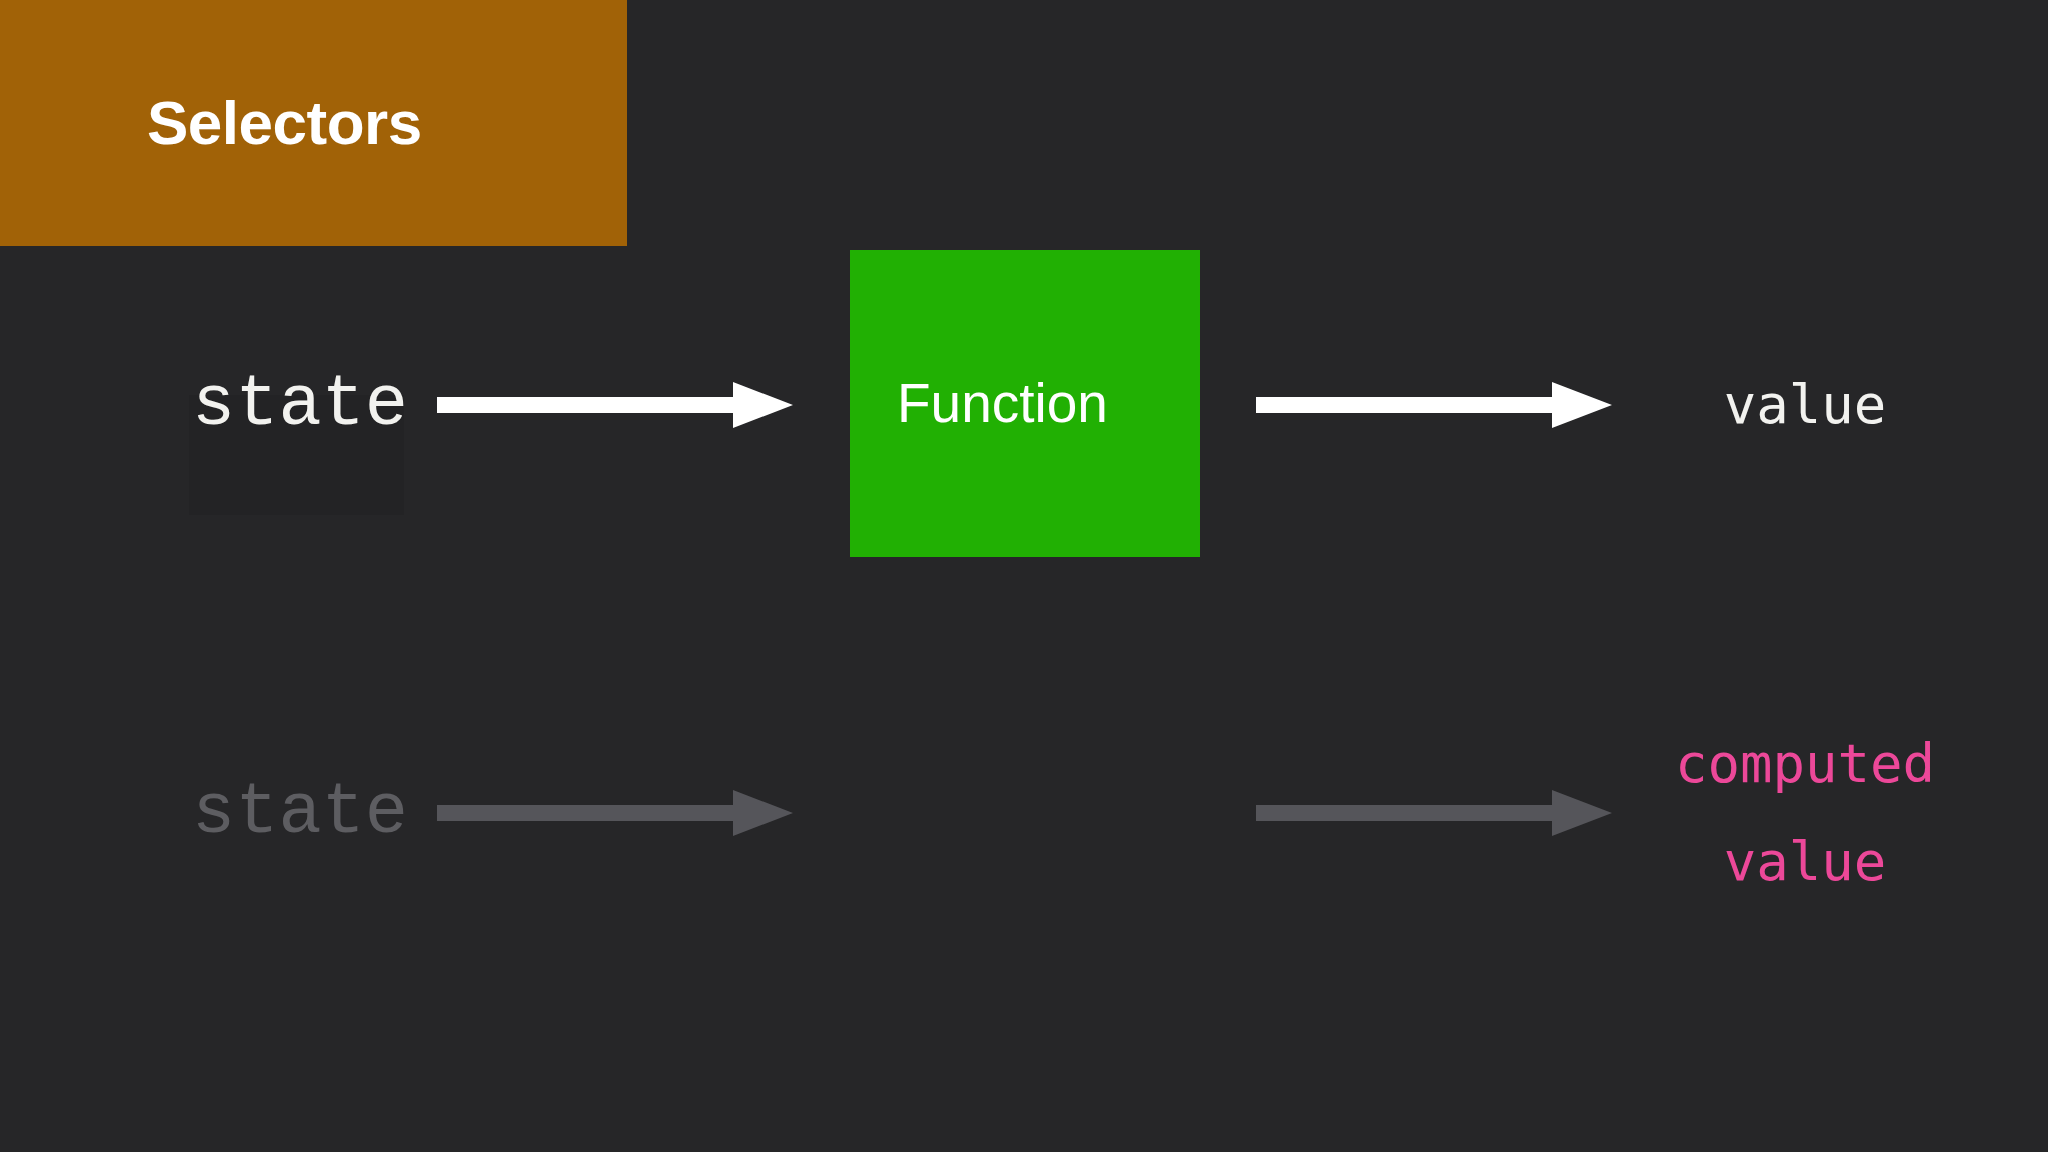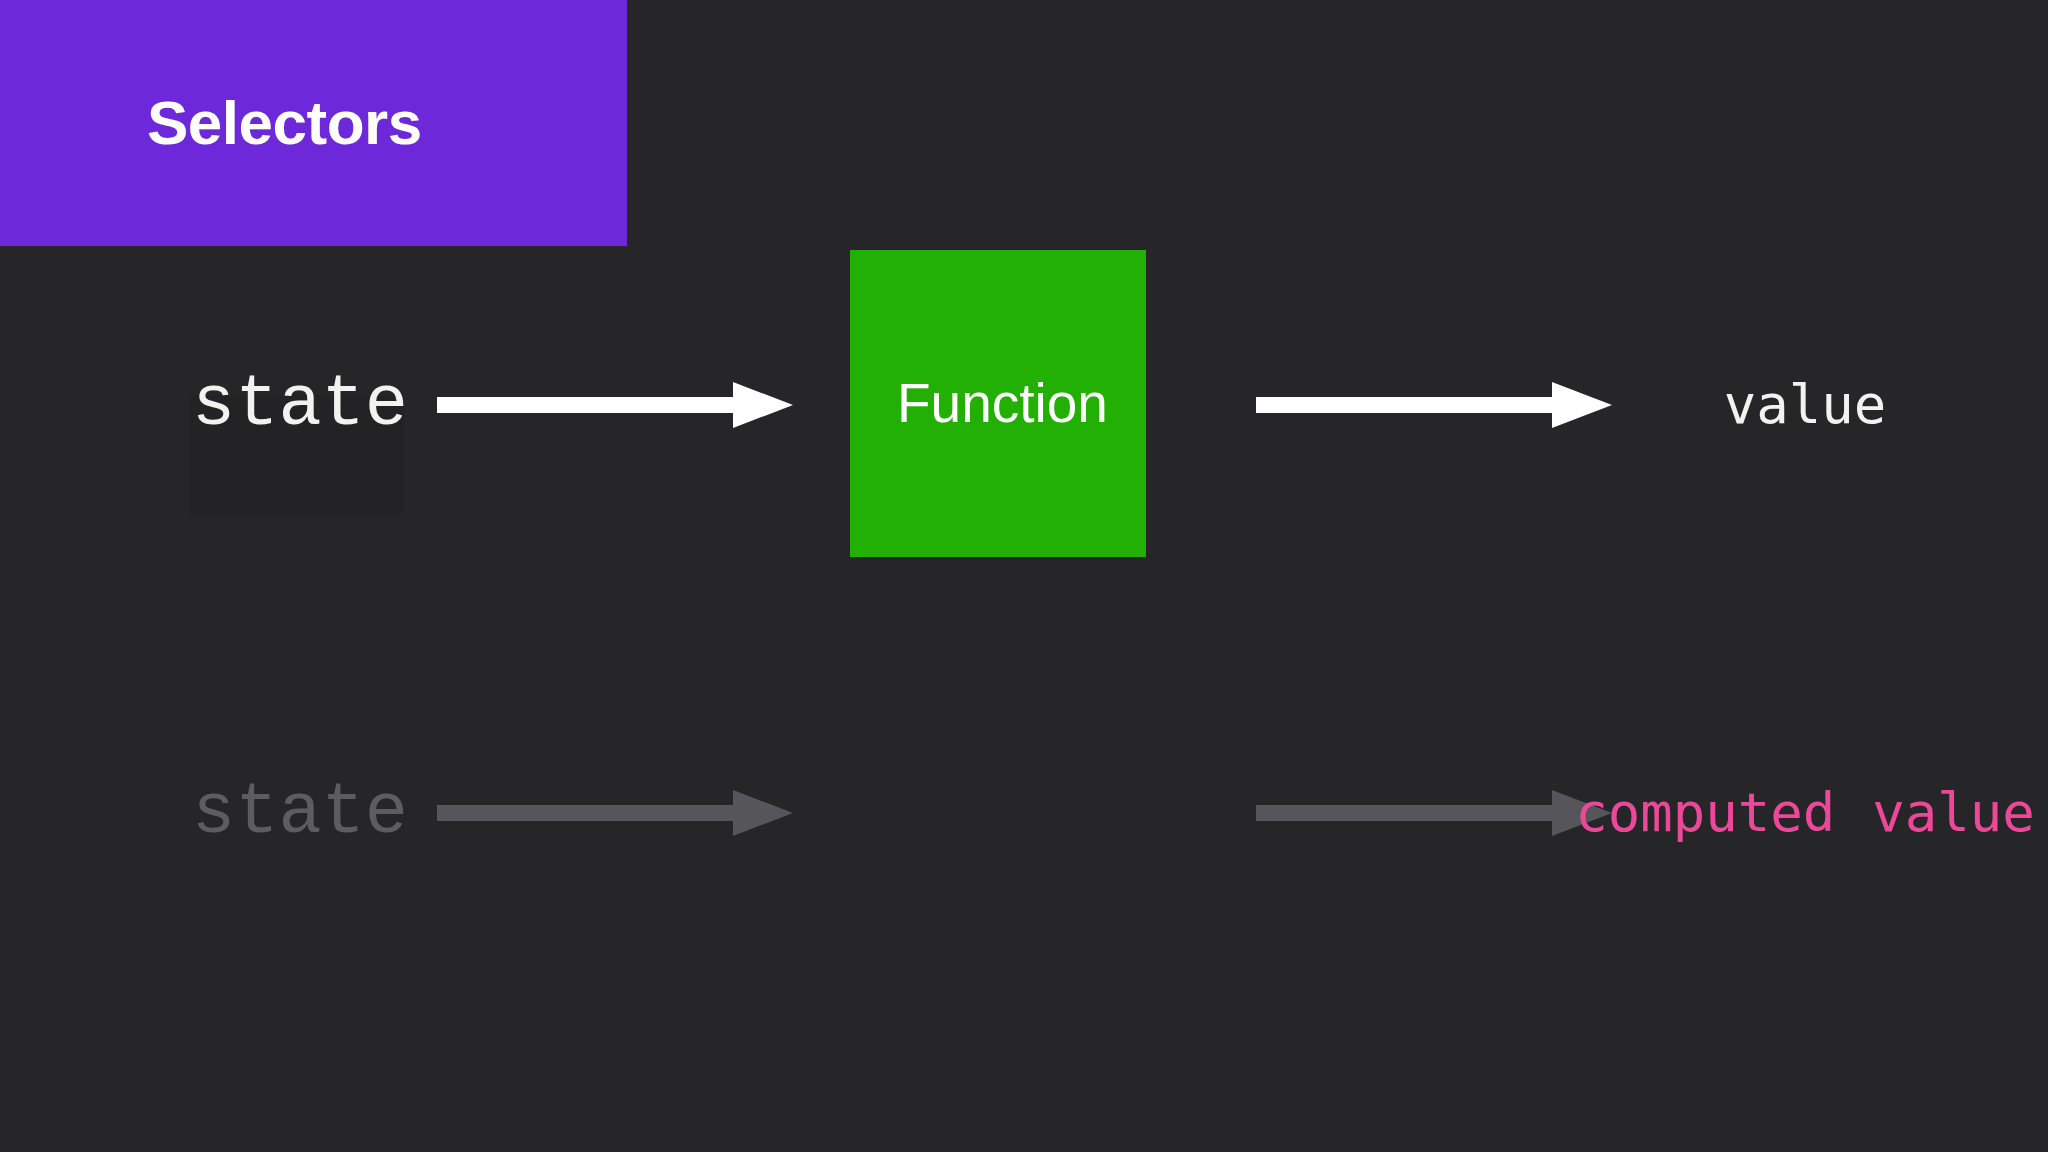--- a/index.html
+++ b/index.html
@@ -22,21 +22,21 @@
     background: #262628;
   }
 
   
   .title-banner {
     position: absolute;
     left: 0;
     top: 0;
     width: 627px;
     height: 246px;
-    background: #6d28d9;
+    background: #a16207;
     display: flex;
     align-items: center;
   }
   .title-text {
     margin-left: 147px;
     color: #ffffff;
     font-family: "Liberation Sans", sans-serif;
     font-size: 62px;
     font-weight: bold;
     letter-spacing: -0.5px;
@@ -93,21 +93,21 @@
   #arrow-1 { left: 437px;  top: 132px; width: 356px; }
   #arrow-2 { left: 1256px; top: 132px; width: 356px; }
   #arrow-3 { left: 437px;  top: 132px; width: 356px; }
   #arrow-4 { left: 1256px; top: 132px; width: 356px; }
 
   
   .proc-box {
     position: absolute;
     left: 850px;
     top: 0;
-    width: 296px;
+    width: 350px;
     height: 307px;
     display: flex;
     align-items: center;
   }
   .proc-label {
     margin-left: 47px;
     font-family: "Liberation Sans", sans-serif;
     font-size: 55px;
     font-weight: normal;
     line-height: 1;
@@ -119,21 +119,21 @@
   #box-reselect .proc-label { color: #4d5a49; }
 
   
   .result-label {
     position: absolute;
     left: 1640px;
     top: 0;
     width: 330px;
     height: 310px;
     display: flex;
-    flex-direction: row;
+    flex-direction: column;
     align-items: center;
     justify-content: center;
     font-family: "DejaVu Sans Mono", "Liberation Mono", monospace;
     font-size: 54px;
     line-height: 1.12;
     white-space: pre;
     text-align: center;
     gap: 37px;
   }
   #row-active .result-label { color: #f2f2ef; }

